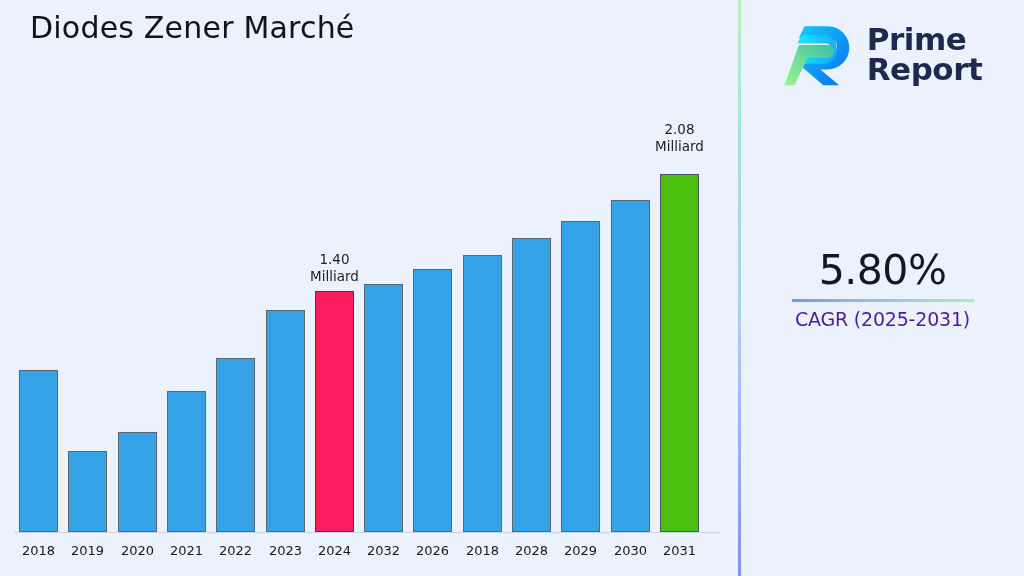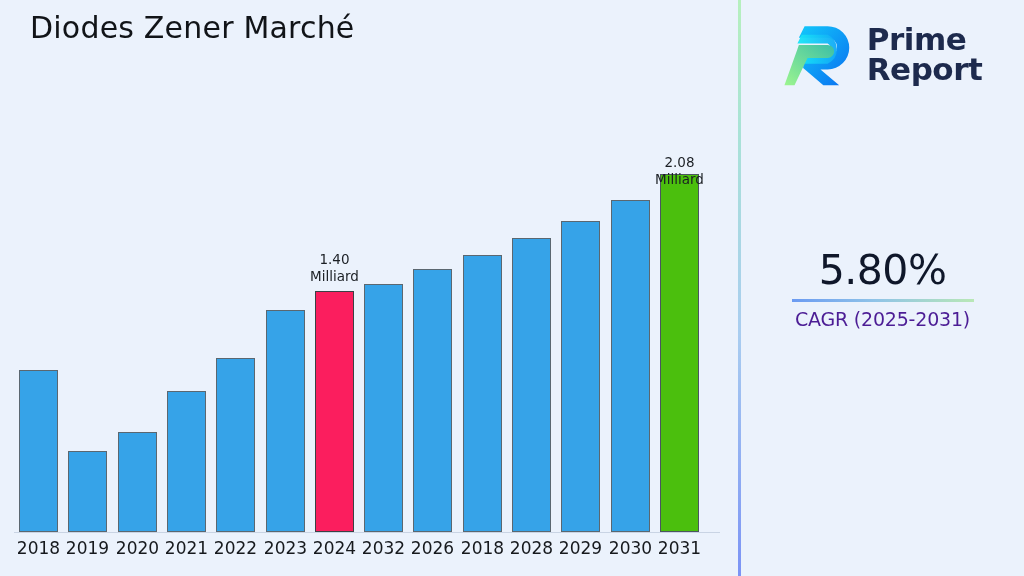--- a/index.html
+++ b/index.html
@@ -77,21 +77,21 @@
     font-size: 13.5px;
     line-height: 17px;
     color: #1b1f24;
     white-space: nowrap;
   }
   .tick-label {
     position: absolute;
     left: 50%;
     transform: translateX(-50%);
     bottom: -26px;
-    font-size: 17px;
+    font-size: 13px;
     color: #16191d;
     white-space: nowrap;
   }
 
   
   #divider {
     position: absolute;
     left: 738px;
     top: 0;
     width: 3px;
@@ -215,21 +215,21 @@
         <div class="bar-group" style="left: 561px;">
           <div class="bar" title="2029: 1.81 Milliard" style="height: 311px;"></div>
           <div class="tick-label">2029</div>
         </div>
         <div class="bar-group" style="left: 611px;">
           <div class="bar" title="2030: 1.93 Milliard" style="height: 332px;"></div>
           <div class="tick-label">2030</div>
         </div>
         <div class="bar-group" style="left: 660px;">
           <div class="bar highlight-forecast" title="2031: 2.08 Milliard" style="height: 358px;"></div>
-          <div class="bar-value" style="bottom: 344px;">
+          <div class="bar-value" style="bottom: 377px;">
             <div>2.08</div>
             <div>Milliard</div>
           </div>
           <div class="tick-label">2031</div>
         </div>
       </div>
   </div>
 
   <div id="divider"></div>
 

